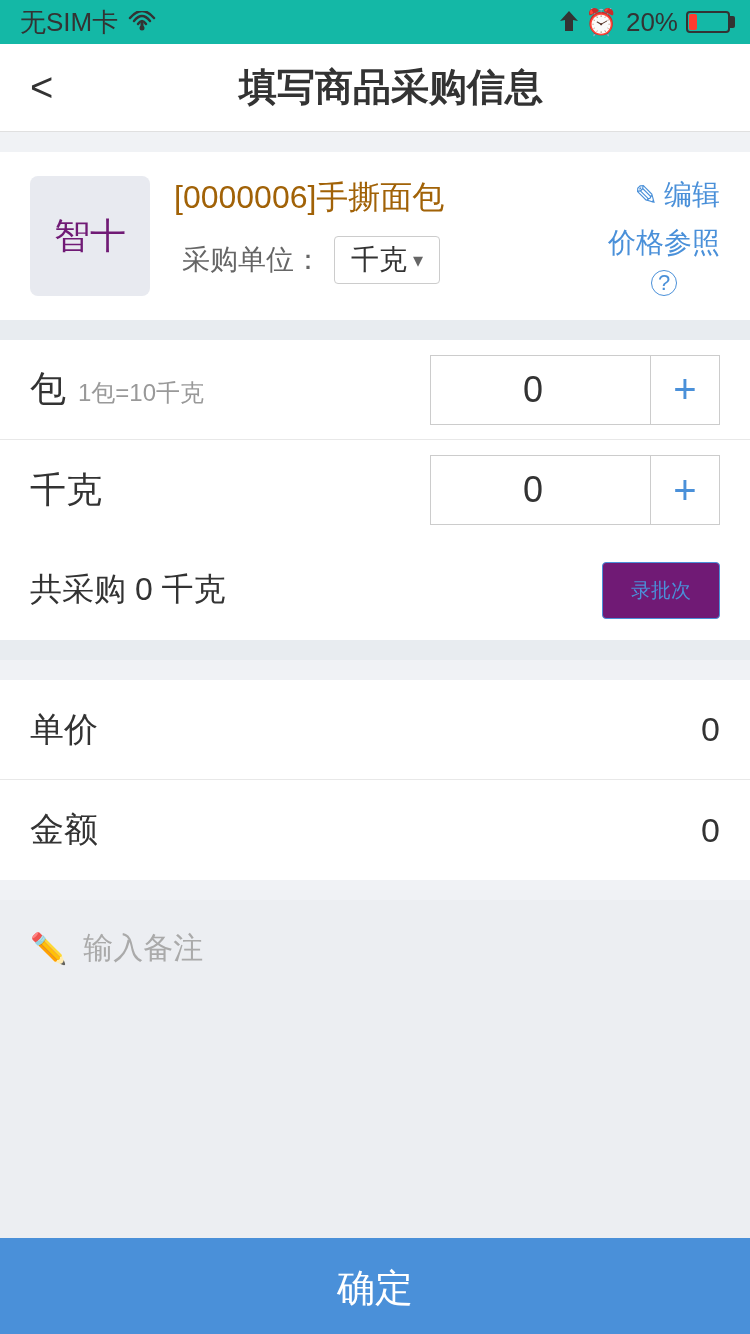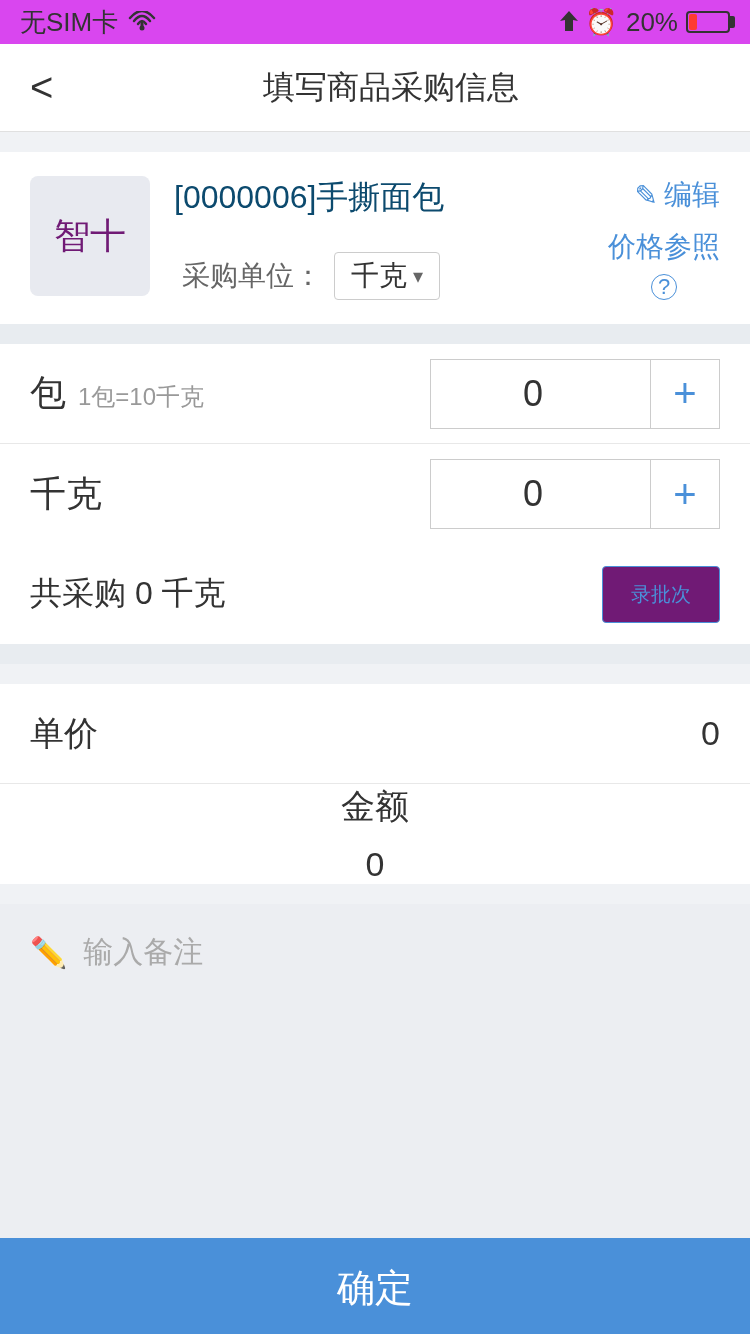--- a/index.html
+++ b/index.html
@@ -10,21 +10,21 @@
       background: #f0f2f5;
       font-family: -apple-system, "PingFang SC", "Helvetica Neue", sans-serif;
       font-size: 32px;
       color: #333;
     }
 
     
     .status-bar {
       width: 100%;
       height: 44px;
-      background: #d946ef;
+      background: #14b8a6;
       display: flex;
       align-items: center;
       justify-content: space-between;
       padding: 6px 20px;
       font-size: 26px;
       color: #333;
     }
     .status-bar-left {
       display: flex;
       align-items: center;
@@ -81,22 +81,22 @@
       border-bottom: 1px solid #e0e0e0;
     }
     .nav-back {
       position: absolute;
       left: 30px;
       font-size: 40px;
       color: #333;
       cursor: pointer;
     }
     .nav-title {
-      font-size: 32px;
-      font-weight: 400;
+      font-size: 38px;
+      font-weight: 700;
       color: #333;
       margin-left: 32px;
     }
 
     
     .product-card {
       background: #fff;
       padding: 24px 30px;
       margin-top: 20px;
       display: flex;
@@ -116,23 +116,23 @@
     }
     .product-img-logo {
       font-size: 36px;
       color: #701a75;
     }
     .product-info {
       flex: 1;
     }
     .product-name {
       font-size: 32px;
-      color: #0c4a6e;
+      color: #a16207;
       font-weight: 500;
-      margin-bottom: 32px;
+      margin-bottom: 16px;
     }
     .product-unit-row {
       display: flex;
       align-items: center;
       gap: 12px;
     }
     .unit-label {
       font-size: 28px;
       color: #666;
       margin-left: 8px;
@@ -272,21 +272,20 @@
     .detail-row {
       display: flex;
       align-items: center;
       justify-content: space-between;
       padding: 0 30px;
       height: 100px;
       border-bottom: 1px solid #e8e8e8;
     }
     .detail-row:last-child {
       border-bottom: none;
-      flex-direction: column;
     }
     .detail-label {
       font-size: 34px;
       color: #333;
     }
     .detail-value {
       font-size: 34px;
       color: #333;
     }
 

